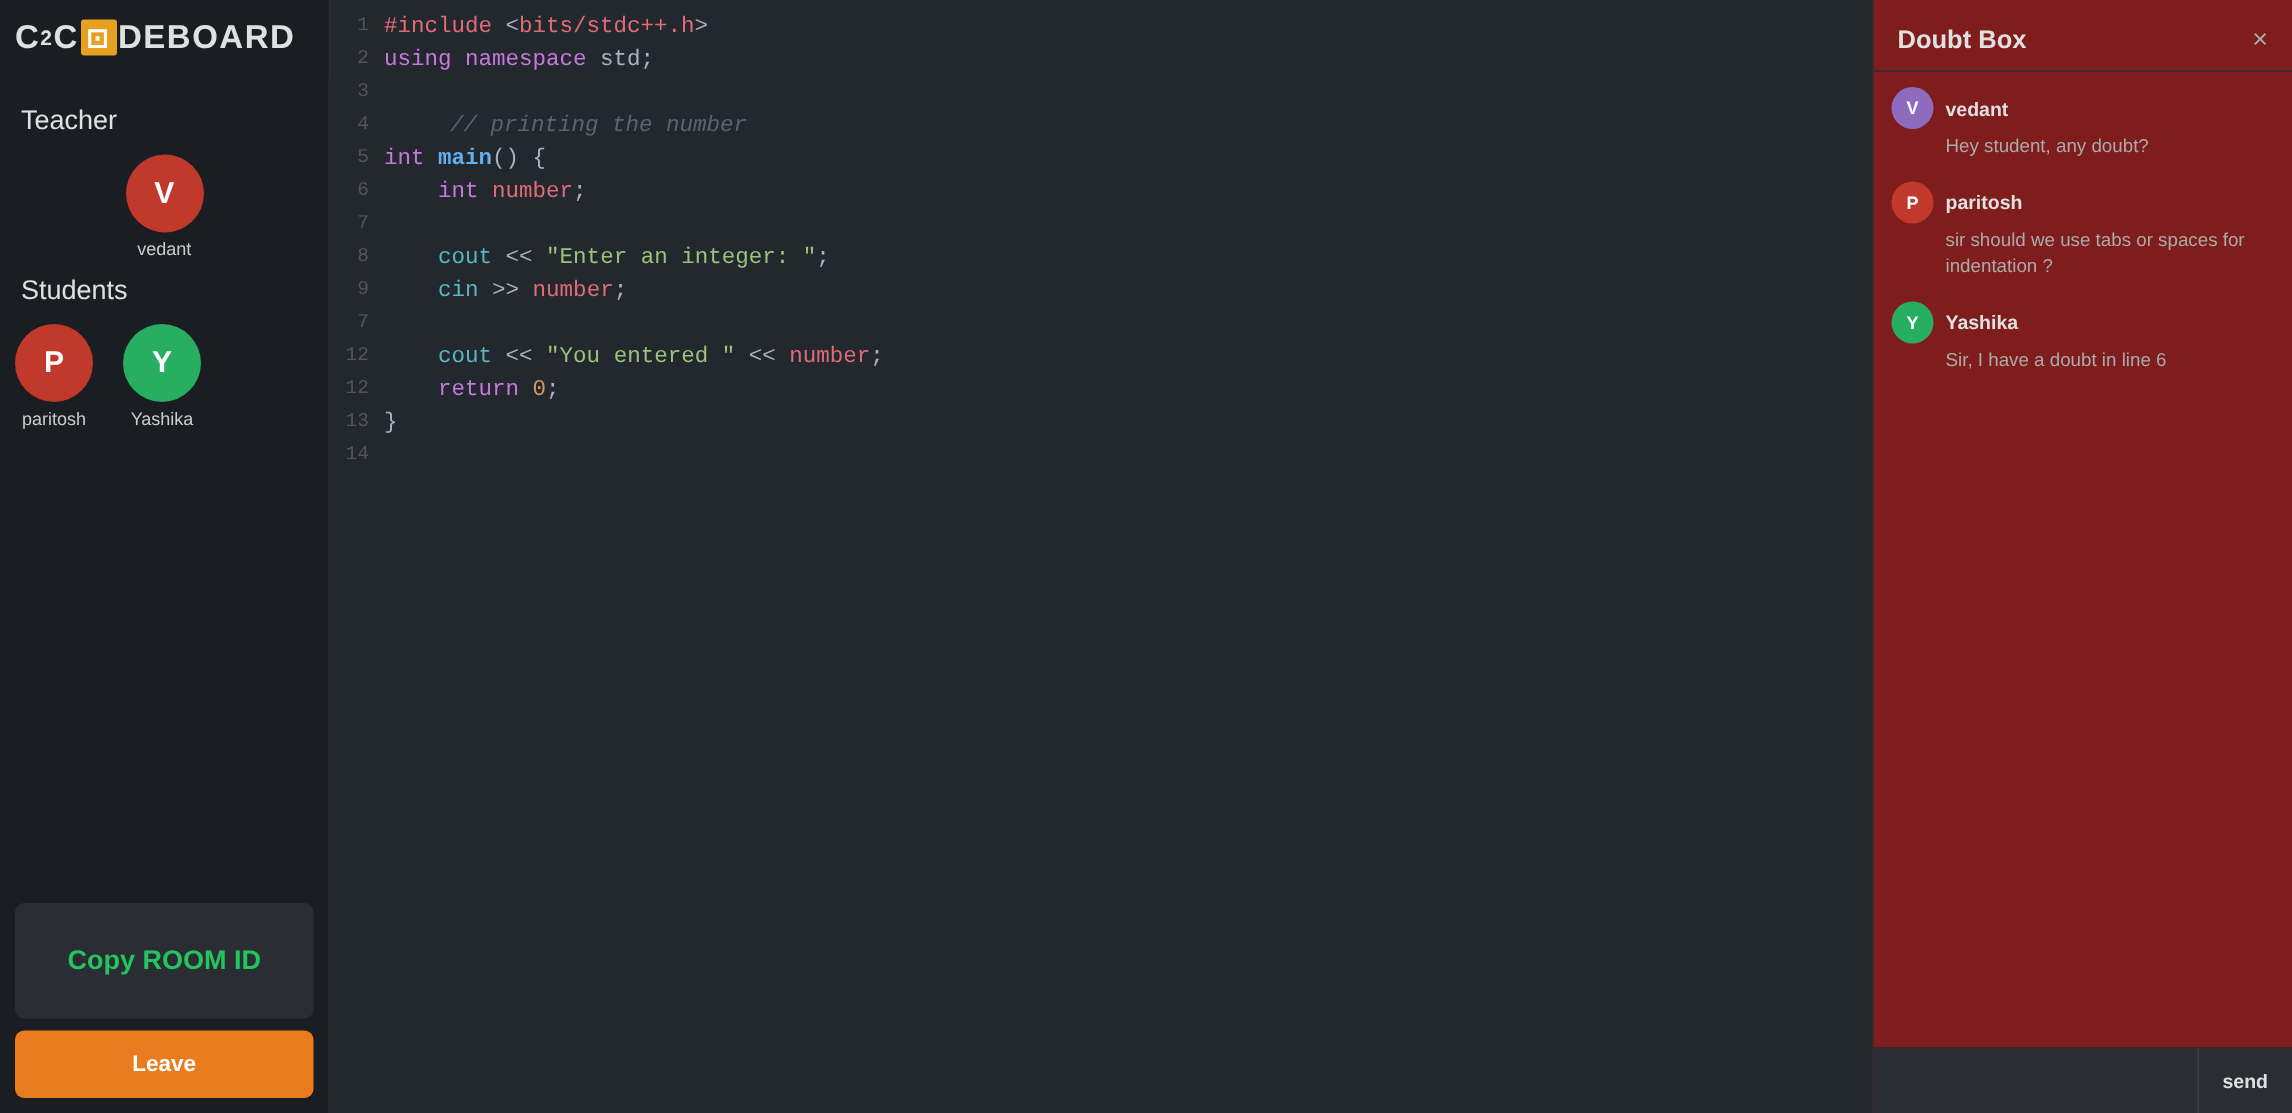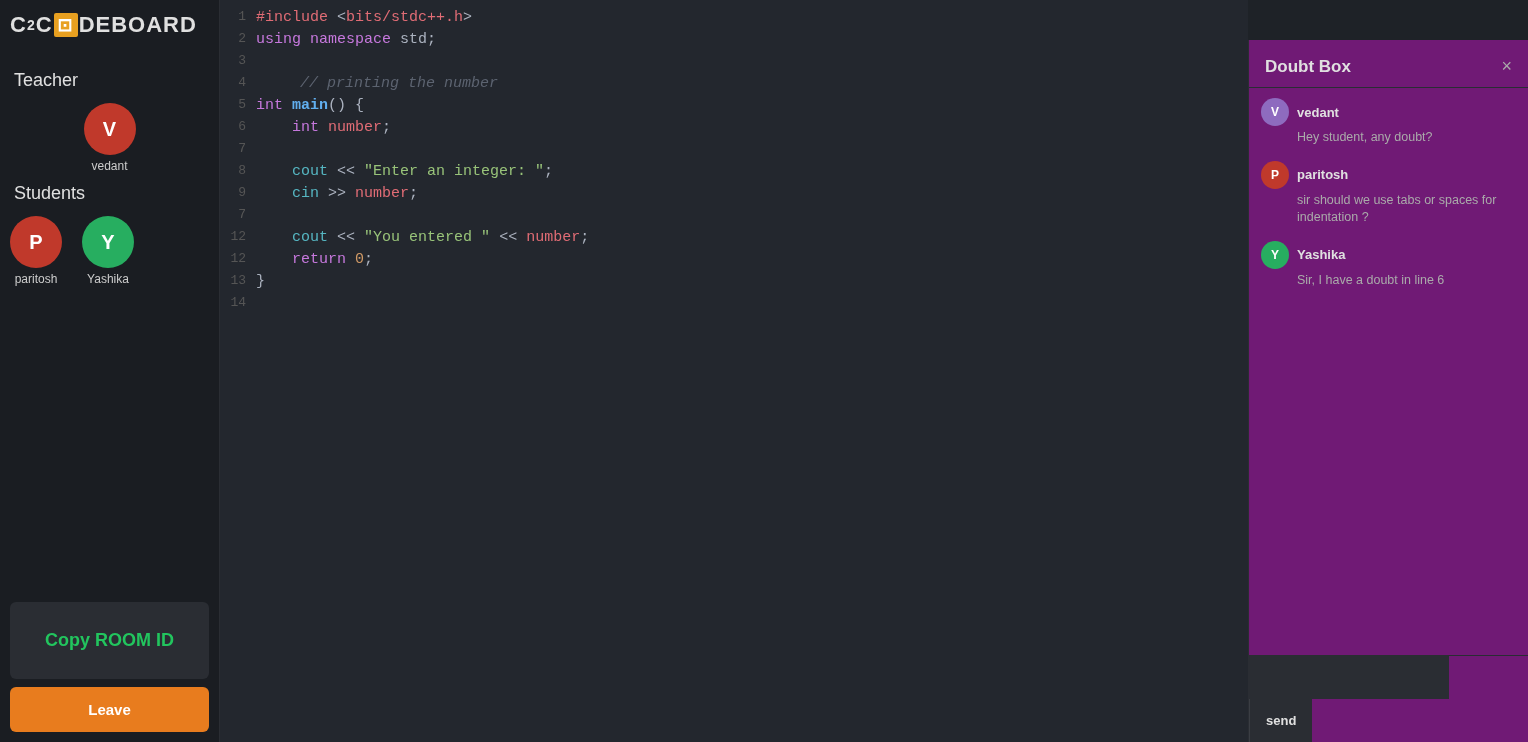--- a/index.html
+++ b/index.html
@@ -166,25 +166,24 @@
     .kw2 { color: #56b6c2; }      
     .str { color: #98c379; }      
     .num { color: #d19a66; }      
     .inc { color: #e06c75; }      
     .cmt { color: #5c6370; font-style: italic; margin-left: 44px; } 
     .fn { color: #61afef; font-weight: bold; }      
 
     
     #doubt-box {
       width: 280px;
-      background: #701a75;
+      background: #7f1d1d;
       border-left: 1px solid #2a2d33;
       display: flex;
       flex-direction: column;
-      margin-top: 40px;
     }
 
     #doubt-header {
       display: flex;
       justify-content: space-between;
       align-items: center;
       padding: 16px 16px 10px 16px;
       border-bottom: 1px solid #2a2d33;
     }
 
@@ -245,22 +244,21 @@
     .doubt-text {
       font-size: 12.5px;
       color: #aaa;
       padding-left: 36px;
       line-height: 1.4;
     }
 
     #doubt-input-area {
       display: flex;
       border-top: 1px solid #2a2d33;
-      align-items: flex-start;
-      flex-direction: column;
+      align-items: flex-end;
     }
 
     #doubt-input {
       flex: 1;
       background: #2a2d33;
       border: none;
       color: #ccc;
       padding: 14px 12px;
       font-size: 13px;
       outline: none;

